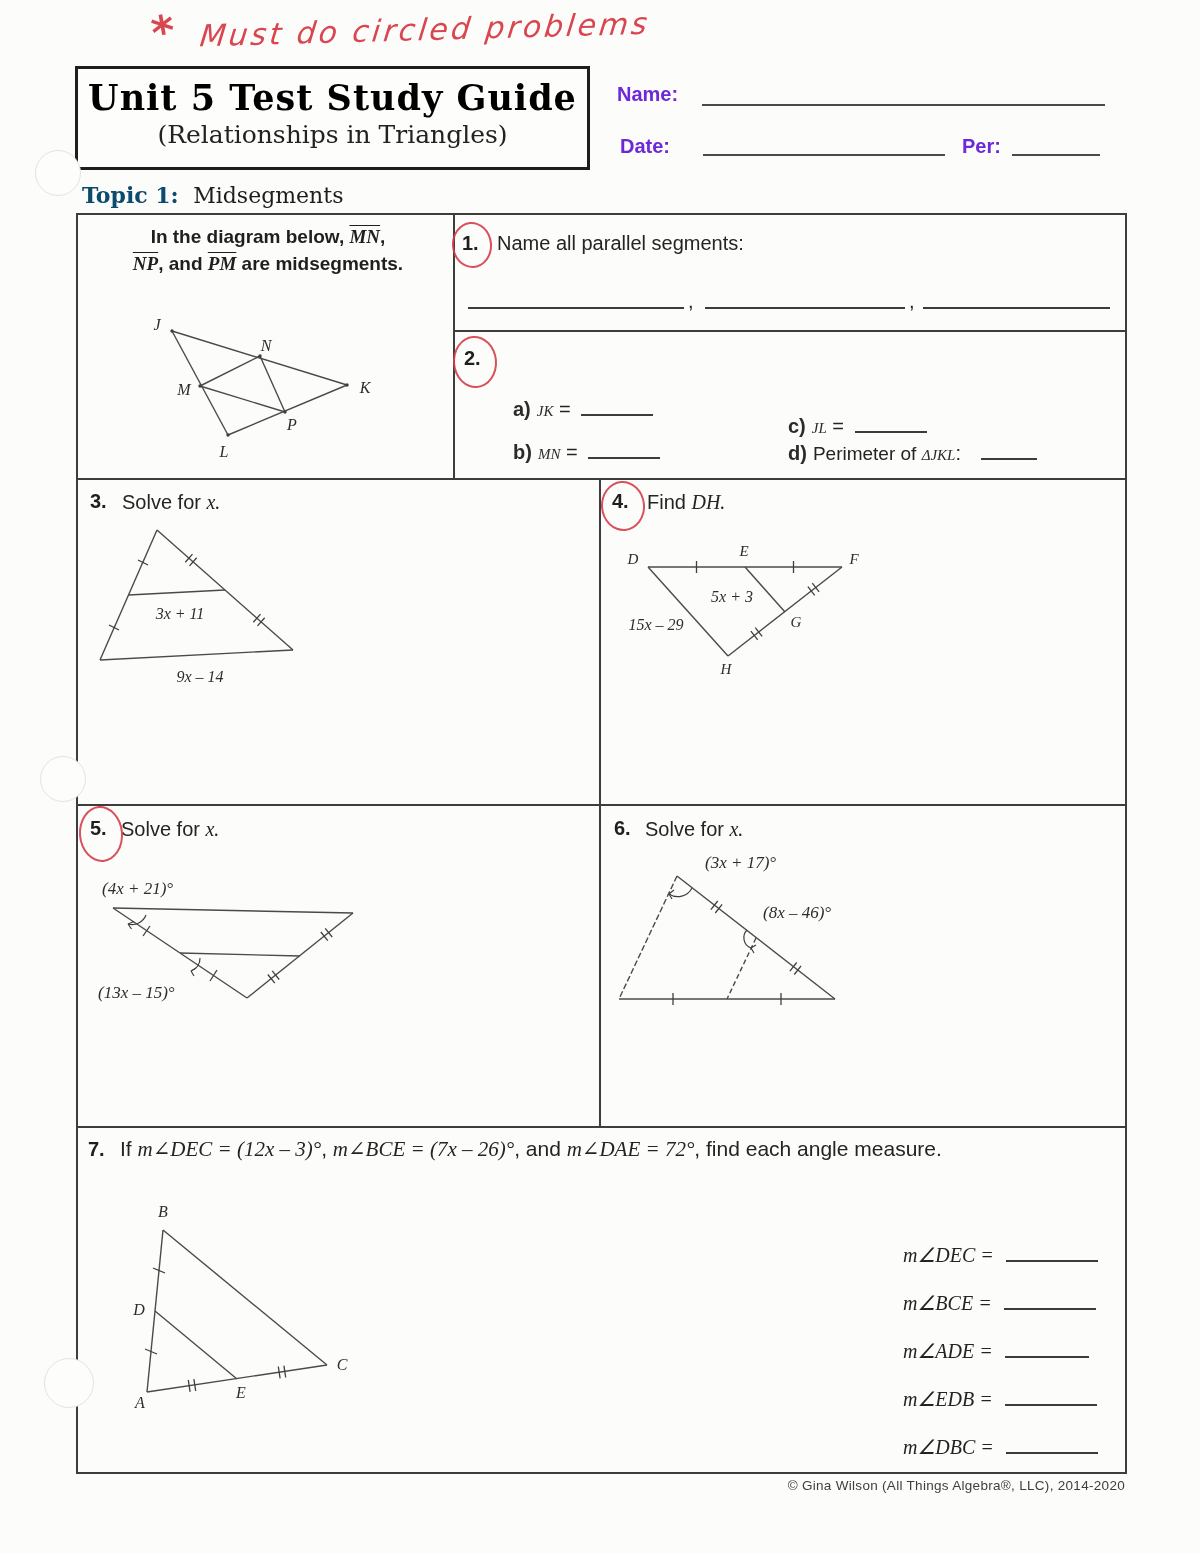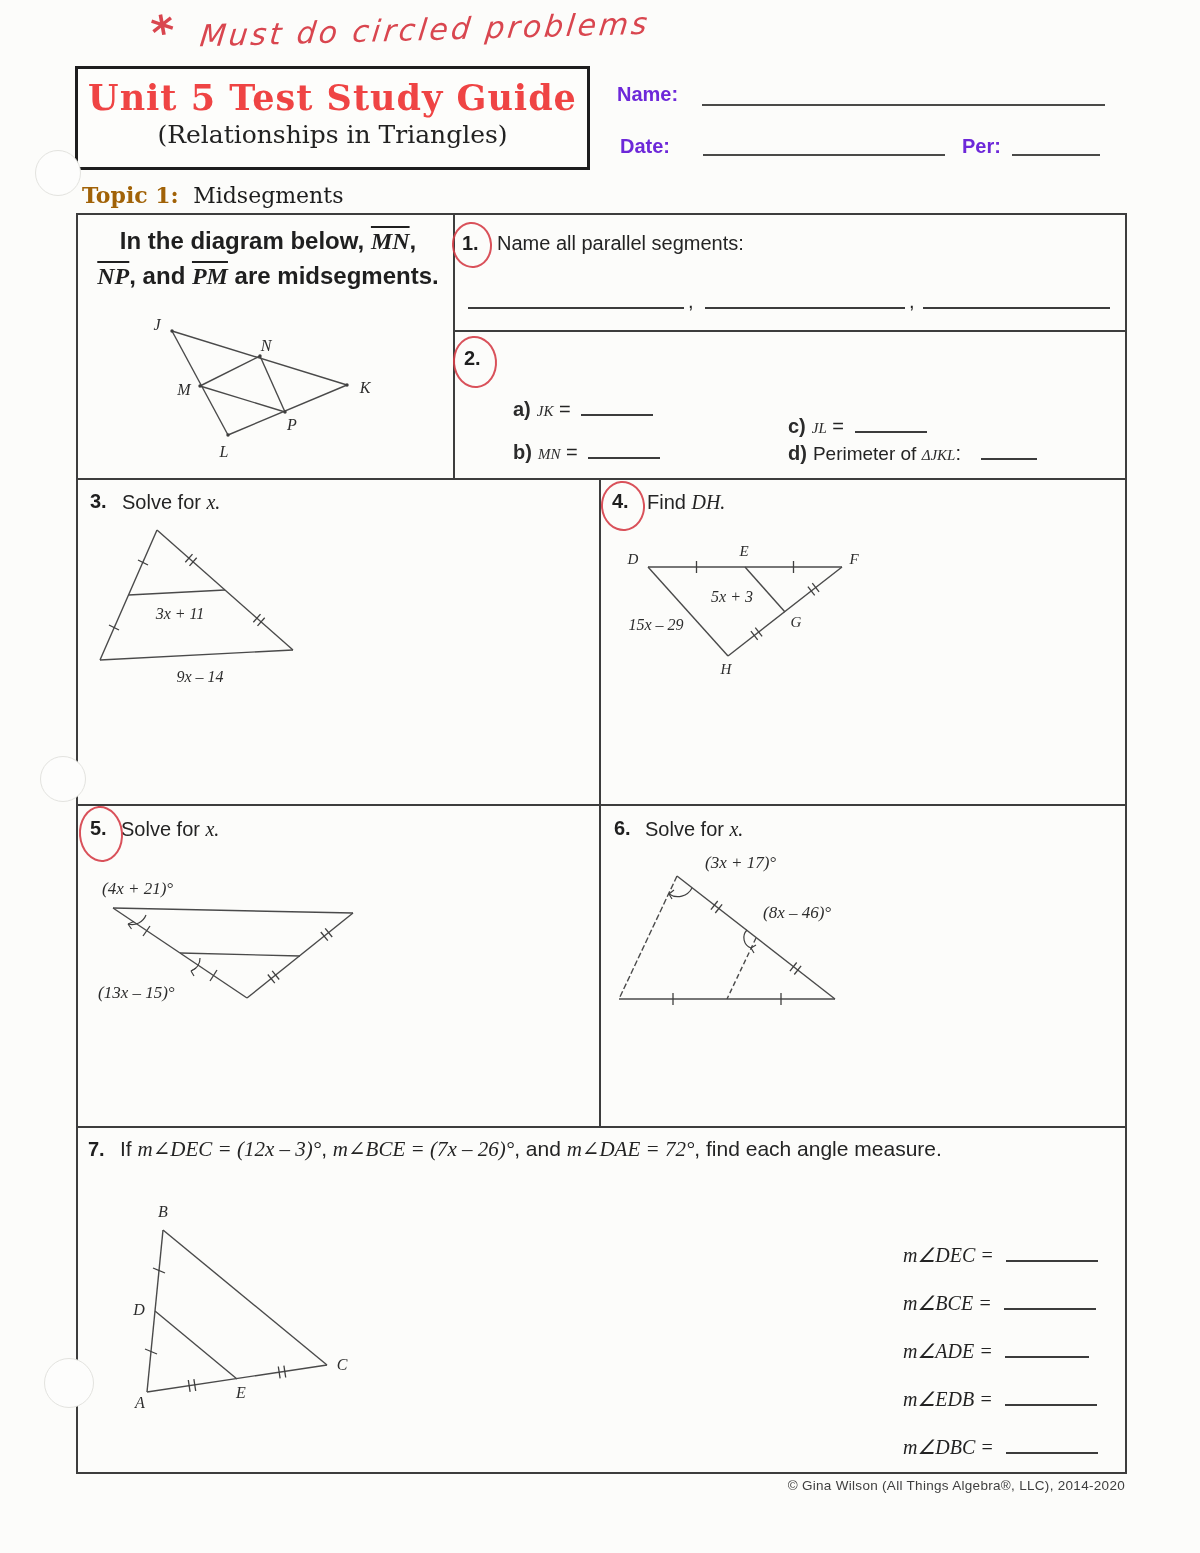--- a/index.html
+++ b/index.html
@@ -8,37 +8,37 @@
   .abs{position:absolute;}
   
   .hand-star{font-family:"DejaVu Sans",sans-serif;color:#d9464f;font-size:44px;font-weight:bold;
              transform:rotate(-10deg);}
   .hand-note{font-family:"DejaVu Sans",sans-serif;color:#d9464f;font-size:30px;font-style:italic;
              letter-spacing:3px;transform:rotate(-1.6deg) skewX(-8deg);white-space:nowrap;}
   
   .title-box{left:75px;top:66px;width:515px;height:104px;border:3px solid #1e1e1e;
              text-align:center;box-sizing:border-box;background:#fdfdfb;}
   .title-main{font-family:"DejaVu Serif",serif;font-weight:bold;font-size:35px;letter-spacing:1px;
-              margin-top:8px;color:#ef4444;}
+              margin-top:8px;color:#000000;}
   .title-sub{font-family:"DejaVu Serif",serif;font-size:25px;color:#222;margin-top:2px;}
   .field-label{font-size:20px;font-weight:bold;color:#6d28d9;}
   .field-line{border-bottom:2px solid #4a4a48;display:inline-block;}
   
-  .topic-label{font-family:"DejaVu Serif",serif;font-weight:bold;font-size:22px;color:#a16207;}
+  .topic-label{font-family:"DejaVu Serif",serif;font-weight:bold;font-size:22px;color:#0c4a6e;}
   .topic-title{font-family:"DejaVu Serif",serif;font-size:22px;color:#1c1c1c;}
   
   .grid{left:76px;top:213px;width:1051px;height:1261px;border:2px solid #3d3d3d;box-sizing:border-box;}
   .cell{position:absolute;box-sizing:border-box;}
   .b-r{border-right:2px solid #3d3d3d;}
   .b-b{border-bottom:2px solid #3d3d3d;}
   
   .pnum{font-size:20px;font-weight:bold;color:#1f1f1f;}
   .ptext{font-size:20px;color:#242424;}
   .math{font-family:"Liberation Serif","DejaVu Serif",serif;font-style:italic;}
-  .intro{font-size:24px;font-weight:bold;text-align:center;color:#1f1f1f;line-height:1.4;}
+  .intro{font-size:19px;font-weight:bold;text-align:center;color:#1f1f1f;line-height:1.4;}
   .seg{font-family:"Liberation Serif",serif;font-style:italic;text-decoration:overline;}
   .blank{display:inline-block;border-bottom:2px solid #3c3c3c;height:15px;vertical-align:baseline;}
   .red-circle{border:2.6px solid rgba(213,62,72,.9);border-radius:50%;transform:rotate(-5deg);z-index:4;}
   .item-label{font-size:20px;font-weight:bold;margin-right:6px;}
   .item-math{font-family:"Liberation Serif",serif;font-style:italic;font-size:15px;}
   .ans-label{font-family:"Liberation Serif",serif;font-style:italic;font-size:20px;color:#232323;}
   .footer{font-size:13.5px;color:#3e3e3e;letter-spacing:.3px;text-align:right;}
   .punch{border-radius:50%;background:#fdfdfc;border:1.5px solid #e3e3df;z-index:6;}
   svg text{font-family:"Liberation Serif","DejaVu Serif",serif;font-style:italic;fill:#2d2d2d;}
   svg .edge{stroke:#4a4a4a;stroke-width:1.4;fill:none;}

